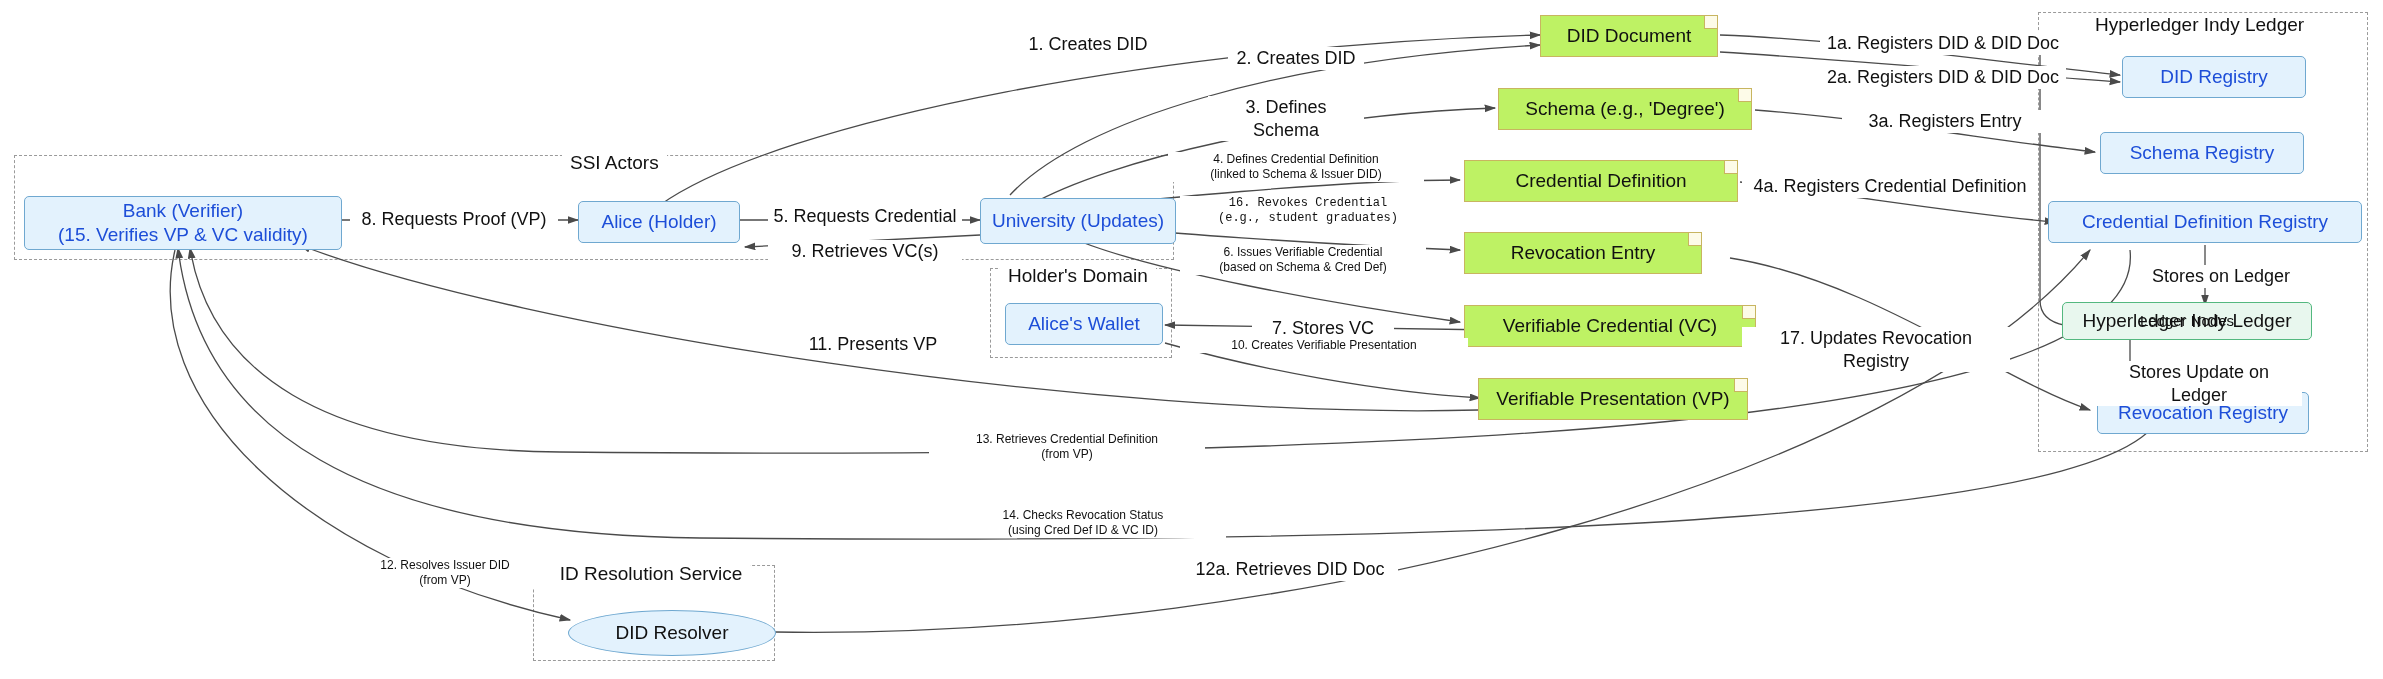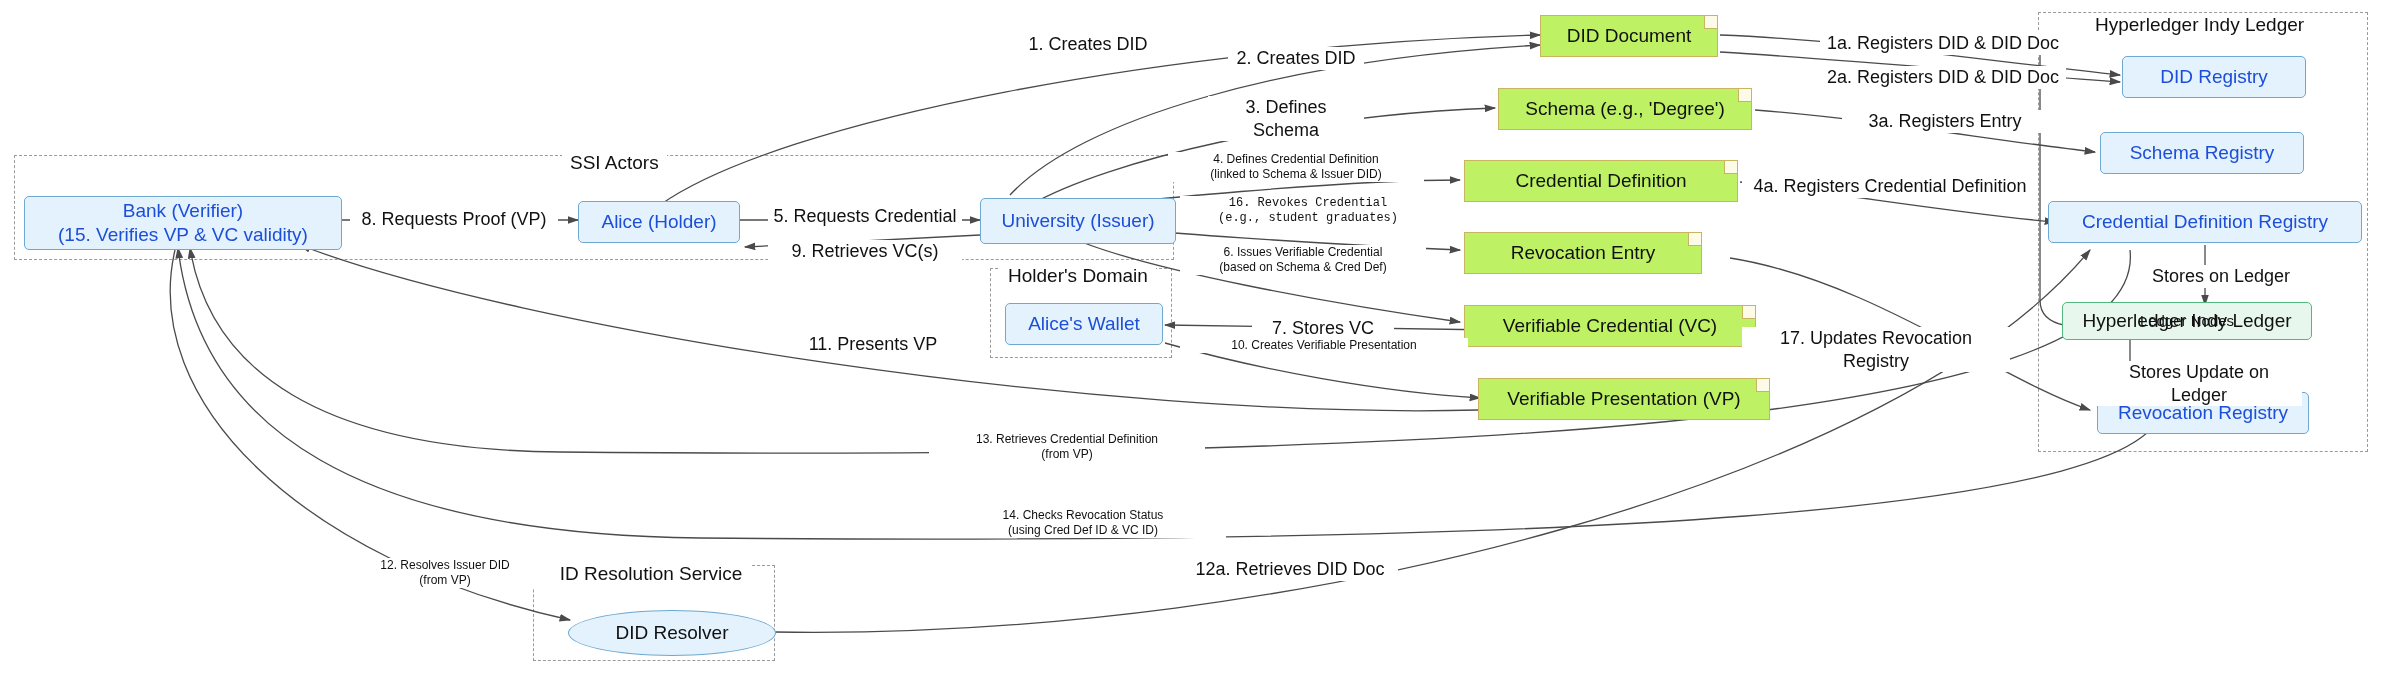--- a/index.html
+++ b/index.html
@@ -158,21 +158,21 @@
 
       <path d="M2130,395 L2130,330"></path>
 
       <path d="M2040,45 L2040,300 C2040,330 2080,330 2120,322"></path>
     </g>
   </svg>
 
   <div class="node blue" style="left:24px;top:196px;width:318px;height:54px;">Bank (Verifier)
 (15. Verifies VP &amp; VC validity)</div>
   <div class="node blue" style="left:578px;top:201px;width:162px;height:42px;">Alice (Holder)</div>
-  <div class="node blue" style="left:980px;top:198px;width:196px;height:46px;">University (Issuer)</div>
+  <div class="node blue" style="left:980px;top:198px;width:196px;height:46px;">University (Updates)</div>
   <div class="node blue" style="left:1005px;top:303px;width:158px;height:42px;">Alice's Wallet</div>
 
   <div class="node note" style="left:1540px;top:15px;width:178px;height:42px;">
     <span>DID Document</span>
     <span class="fold"></span>
   </div>
   <div class="node note" style="left:1498px;top:88px;width:254px;height:42px;">
     <span>Schema (e.g., 'Degree')</span>
     <span class="fold"></span>
   </div>
@@ -181,21 +181,21 @@
     <span class="fold"></span>
   </div>
   <div class="node note" style="left:1464px;top:232px;width:238px;height:42px;">
     <span>Revocation Entry</span>
     <span class="fold"></span>
   </div>
   <div class="node note" style="left:1464px;top:305px;width:292px;height:42px;">
     <span>Verifiable Credential (VC)</span>
     <span class="fold"></span>
   </div>
-  <div class="node note" style="left:1478px;top:378px;width:292px;height:42px;">
+  <div class="node note" style="left:1478px;top:378px;width:270px;height:42px;">
     <span>Verifiable Presentation (VP)</span>
     <span class="fold"></span>
   </div>
 
   <div class="node blue" style="left:2122px;top:56px;width:184px;height:42px;">DID Registry</div>
   <div class="node blue" style="left:2100px;top:132px;width:204px;height:42px;">Schema Registry</div>
   <div class="node blue" style="left:2048px;top:201px;width:314px;height:42px;">Credential Definition Registry</div>
   <div class="node green" style="left:2062px;top:302px;width:250px;height:38px;">Hyperledger Indy Ledger</div>
   <div class="node" style="left:2122px;top:302px;width:130px;height:38px;font-size:15px;color:#111;background:transparent;">Ledger Nodes</div>
   <div class="node blue" style="left:2097px;top:392px;width:212px;height:42px;">Revocation Registry</div>

